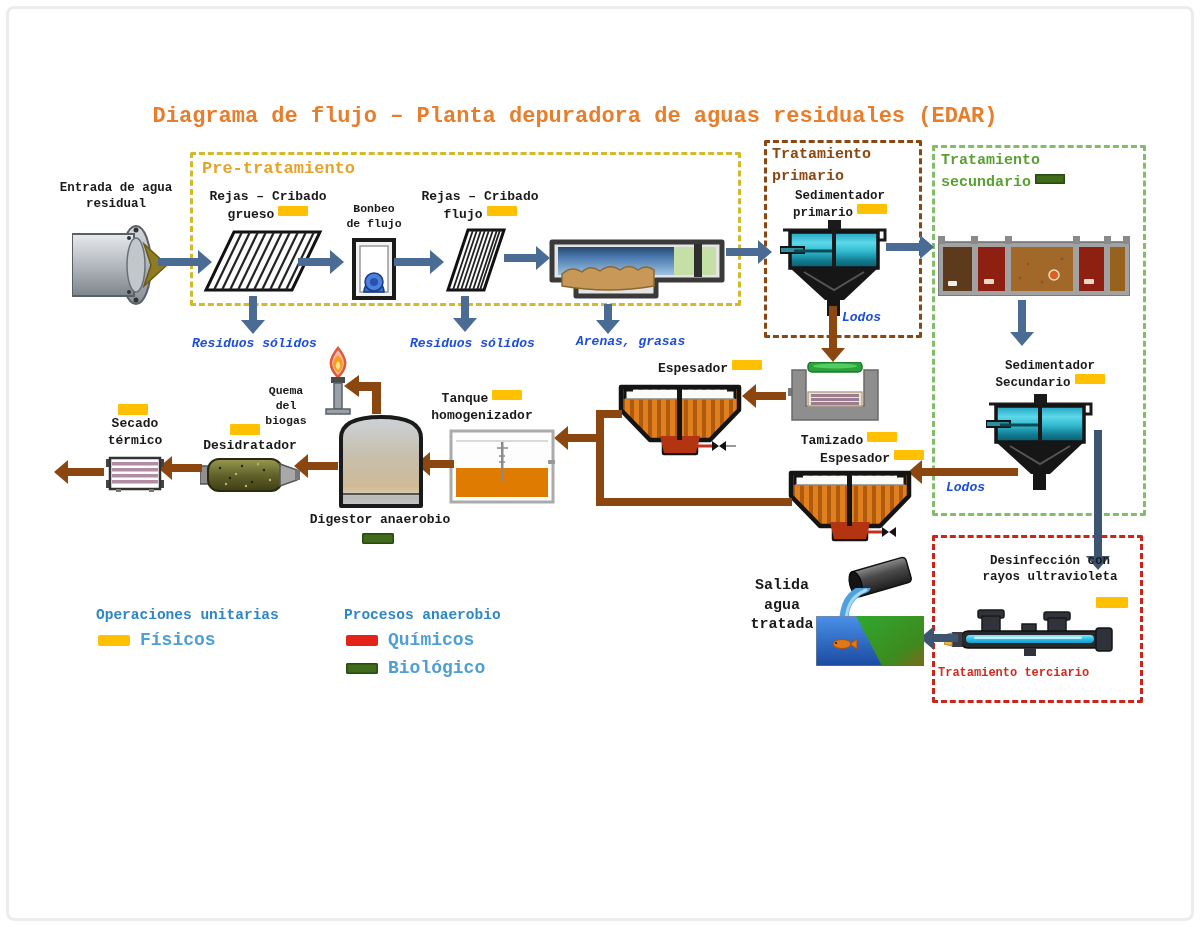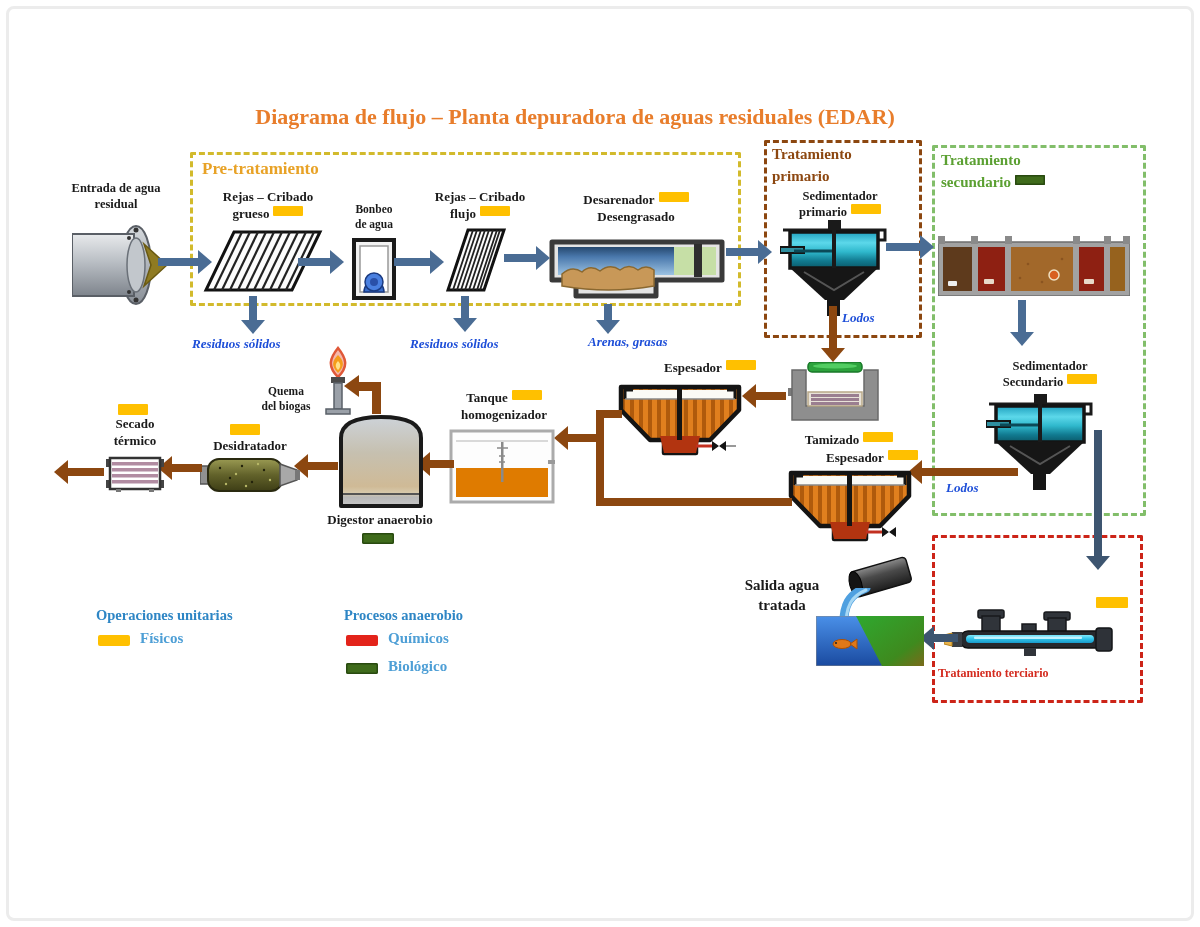--- a/index.html
+++ b/index.html
@@ -1,17 +1,17 @@
 <!DOCTYPE html>
 <html><head>
 <meta charset="utf-8">
 <style>
   html,body{margin:0;padding:0;background:#fff}
   #stage{position:relative;width:1200px;height:927px;background:#FFFFFF;
-         font-family:Liberation Serif, serif;overflow:hidden}
+         font-family:Liberation Mono, monospace;overflow:hidden}
   .frame{position:absolute;inset:6px;border:3px solid #ECECEC;border-radius:8px;pointer-events:none}
   .abs{position:absolute}
   
   .title{position:absolute;font-size:22px;font-weight:bold;color:#E87D2B;text-align:center;white-space:nowrap}
   .nl{position:absolute;font-size:13px;font-weight:bold;color:#1A1A1A;text-align:center;line-height:1.3}
   .nl .ln{display:block}
   .nl.sm{font-size:11.5px}
   .sub{font-size:10.5px;font-weight:normal;color:#4A4A4A}
   .stream{position:absolute;color:#1d4ed8;font-weight:bold;font-style:italic;font-size:13px;white-space:nowrap}
   .sec-lbl{position:absolute;font-weight:bold;line-height:1.45}
@@ -35,21 +35,21 @@
   .ar-r .b{position:absolute;left:0;right:13px;top:8px;height:8px;background:currentColor}
   .ar-r .h{position:absolute;right:0;top:0;width:0;height:0;border-top:12px solid transparent;border-bottom:12px solid transparent;border-left:14px solid currentColor}
   .ar-l .b{position:absolute;left:13px;right:0;top:8px;height:8px;background:currentColor}
   .ar-l .h{position:absolute;left:0;top:0;width:0;height:0;border-top:12px solid transparent;border-bottom:12px solid transparent;border-right:14px solid currentColor}
   .ar-d .b{position:absolute;top:0;bottom:12px;left:8px;width:8px;background:currentColor}
   .ar-d .h{position:absolute;bottom:0;left:0;width:0;height:0;border-left:12px solid transparent;border-right:12px solid transparent;border-top:14px solid currentColor}
   .pipe{position:absolute;background:#8C4710}
   .tri-l{position:absolute;width:0;height:0;border-top:11px solid transparent;border-bottom:11px solid transparent;border-right:15px solid #8C4710}
   
   .lg-title{position:absolute;font-size:14.5px;font-weight:bold;color:#2E86C5;white-space:nowrap}
-  .lg-item{position:absolute;font-size:15px;font-weight:bold;color:#4E9FD6;white-space:nowrap}
+  .lg-item{position:absolute;font-size:18px;font-weight:bold;color:#4E9FD6;white-space:nowrap}
 </style>
 </head>
 <body>
 
 <div id="stage">
   <div class="frame"></div>
 
   <div class="title" style="left:150px;top:104px;width:850px">Diagrama de flujo – Planta depuradora de aguas residuales (EDAR)</div>
 
   <div class="box pre" style="left:190px;top:152px;width:545px;height:148px"></div>
@@ -71,29 +71,25 @@
   <div class="nl" style="left:58px;top:180px;width:116px;font-size:12.5px">
     <span class="ln">Entrada de agua</span>
     <span class="ln">residual</span>
   </div>
   <div class="nl" style="left:198px;top:189px;width:140px">
     <span class="ln">Rejas – Cribado</span>
     <span class="ln"><span>grueso</span><span class="badge"></span></span>
   </div>
   <div class="nl sm" style="left:336px;top:202px;width:76px">
     <span class="ln">Bonbeo</span>
-    <span class="ln">de agua</span>
+    <span class="ln">de flujo</span>
   </div>
   <div class="nl" style="left:420px;top:189px;width:120px">
     <span class="ln">Rejas – Cribado</span>
     <span class="ln"><span>flujo</span><span class="badge"></span></span>
-  </div>
-  <div class="nl" style="left:556px;top:192px;width:160px">
-    <span class="ln"><span>Desarenador</span><span class="badge"></span></span>
-    <span class="ln">Desengrasado</span>
   </div>
   <div class="nl" style="left:768px;top:188px;width:144px;font-size:12.5px">
     <span class="ln">Sedimentador</span>
     <span class="ln"><span>primario</span><span class="badge"></span></span>
   </div>
 
   <svg class="abs" style="left:72px;top:224px" width="96" height="82" viewBox="0 0 96 82">
     <defs>
       <linearGradient id="g-pipe" x1="0" y1="0" x2="0" y2="1">
           <stop offset="0" stop-color="#E8EAEC"></stop>
@@ -250,21 +246,21 @@
       <i class="b"></i>
       <i class="h"></i>
     </div>
   <div class="ar ar-d c-agua" style="left:1010px;top:300px;width:24px;height:46px">
       <i class="b"></i>
       <i class="h"></i>
     </div>
 
   <div class="stream" style="left:192px;top:336px">Residuos sólidos</div>
   <div class="stream" style="left:410px;top:336px">Residuos sólidos</div>
-  <div class="stream" style="left:588px;top:334px">Arenas, grasas</div>
+  <div class="stream" style="left:576px;top:334px">Arenas, grasas</div>
   <div class="stream" style="left:842px;top:310px">Lodos</div>
   <div class="stream" style="left:946px;top:480px">Lodos</div>
 
   <div class="ar ar-d c-lodo" style="left:821px;top:306px;width:24px;height:56px">
       <i class="b"></i>
       <i class="h"></i>
     </div>
 
   <div class="nl" style="left:978px;top:358px;width:144px;font-size:12.5px">
     <span class="ln">Sedimentador</span>
@@ -344,21 +340,21 @@
   </svg>
 
   <div class="pipe" style="left:596px;top:410px;width:26px;height:8px"></div>
   <div class="pipe" style="left:596px;top:410px;width:8px;height:96px"></div>
   <div class="pipe" style="left:596px;top:498px;width:196px;height:8px"></div>
   <div class="ar ar-l c-lodo" style="left:554px;top:426px;width:50px;height:24px">
       <i class="b"></i>
       <i class="h"></i>
     </div>
 
-  <div class="nl" style="left:446px;top:390px;width:116px">
+  <div class="nl" style="left:424px;top:390px;width:116px">
     <span class="ln"><span>Tanque</span><span class="badge"></span></span>
     <span class="ln">homogenizador</span>
   </div>
   <svg class="abs" style="left:448px;top:426px" width="108" height="80" viewBox="0 0 108 80">
     <rect x="3" y="5" width="102" height="71" fill="#FDFDFD" stroke="#ABABAB" stroke-width="3"></rect>
     <rect x="8" y="42" width="92" height="29" fill="#DF7B00"></rect>
     <line x1="8" y1="15" x2="100" y2="15" stroke="#CCC" stroke-width="1.5"></line>
     <rect x="53" y="16" width="2.5" height="40" fill="#8A8A8A"></rect>
     <line x1="49" y1="22" x2="60" y2="22" stroke="#8A8A8A" stroke-width="1.5"></line>
     <line x1="51" y1="30" x2="57" y2="30" stroke="#8A8A8A" stroke-width="1.5"></line>
@@ -457,20 +453,24 @@
     <rect x="6" y="18" width="46" height="3.5" fill="#B18CA2"></rect>
     <rect x="6" y="24" width="46" height="3.5" fill="#B18CA2"></rect>
     <rect x="10" y="33" width="5" height="3" fill="#777"></rect>
       <rect x="43" y="33" width="5" height="3" fill="#777"></rect>
   </svg>
   <div class="ar ar-l c-lodo" style="left:54px;top:460px;width:50px;height:24px">
       <i class="b"></i>
       <i class="h"></i>
     </div>
 
+  <div class="nl" style="left:980px;top:553px;width:140px;font-size:12.5px">
+    <span class="ln">Desinfección con</span>
+    <span class="ln">rayos ultravioleta</span>
+  </div>
   <div class="abs" style="left:1096px;top:597px;width:32px;height:11px;background:#FFC000;border-radius:1px"></div>
   <svg class="abs" style="left:944px;top:600px" width="178" height="66" viewBox="0 0 178 66">
     <defs>
         <linearGradient id="g-uv" x1="0" y1="0" x2="0" y2="1">
           <stop offset="0" stop-color="#7FE8FA"></stop>
           <stop offset="0.5" stop-color="#2EC2E8"></stop>
           <stop offset="1" stop-color="#1A98C8"></stop>
         </linearGradient>
       </defs>
     <g fill="#30343A" stroke="#17191C" stroke-width="1.5">

